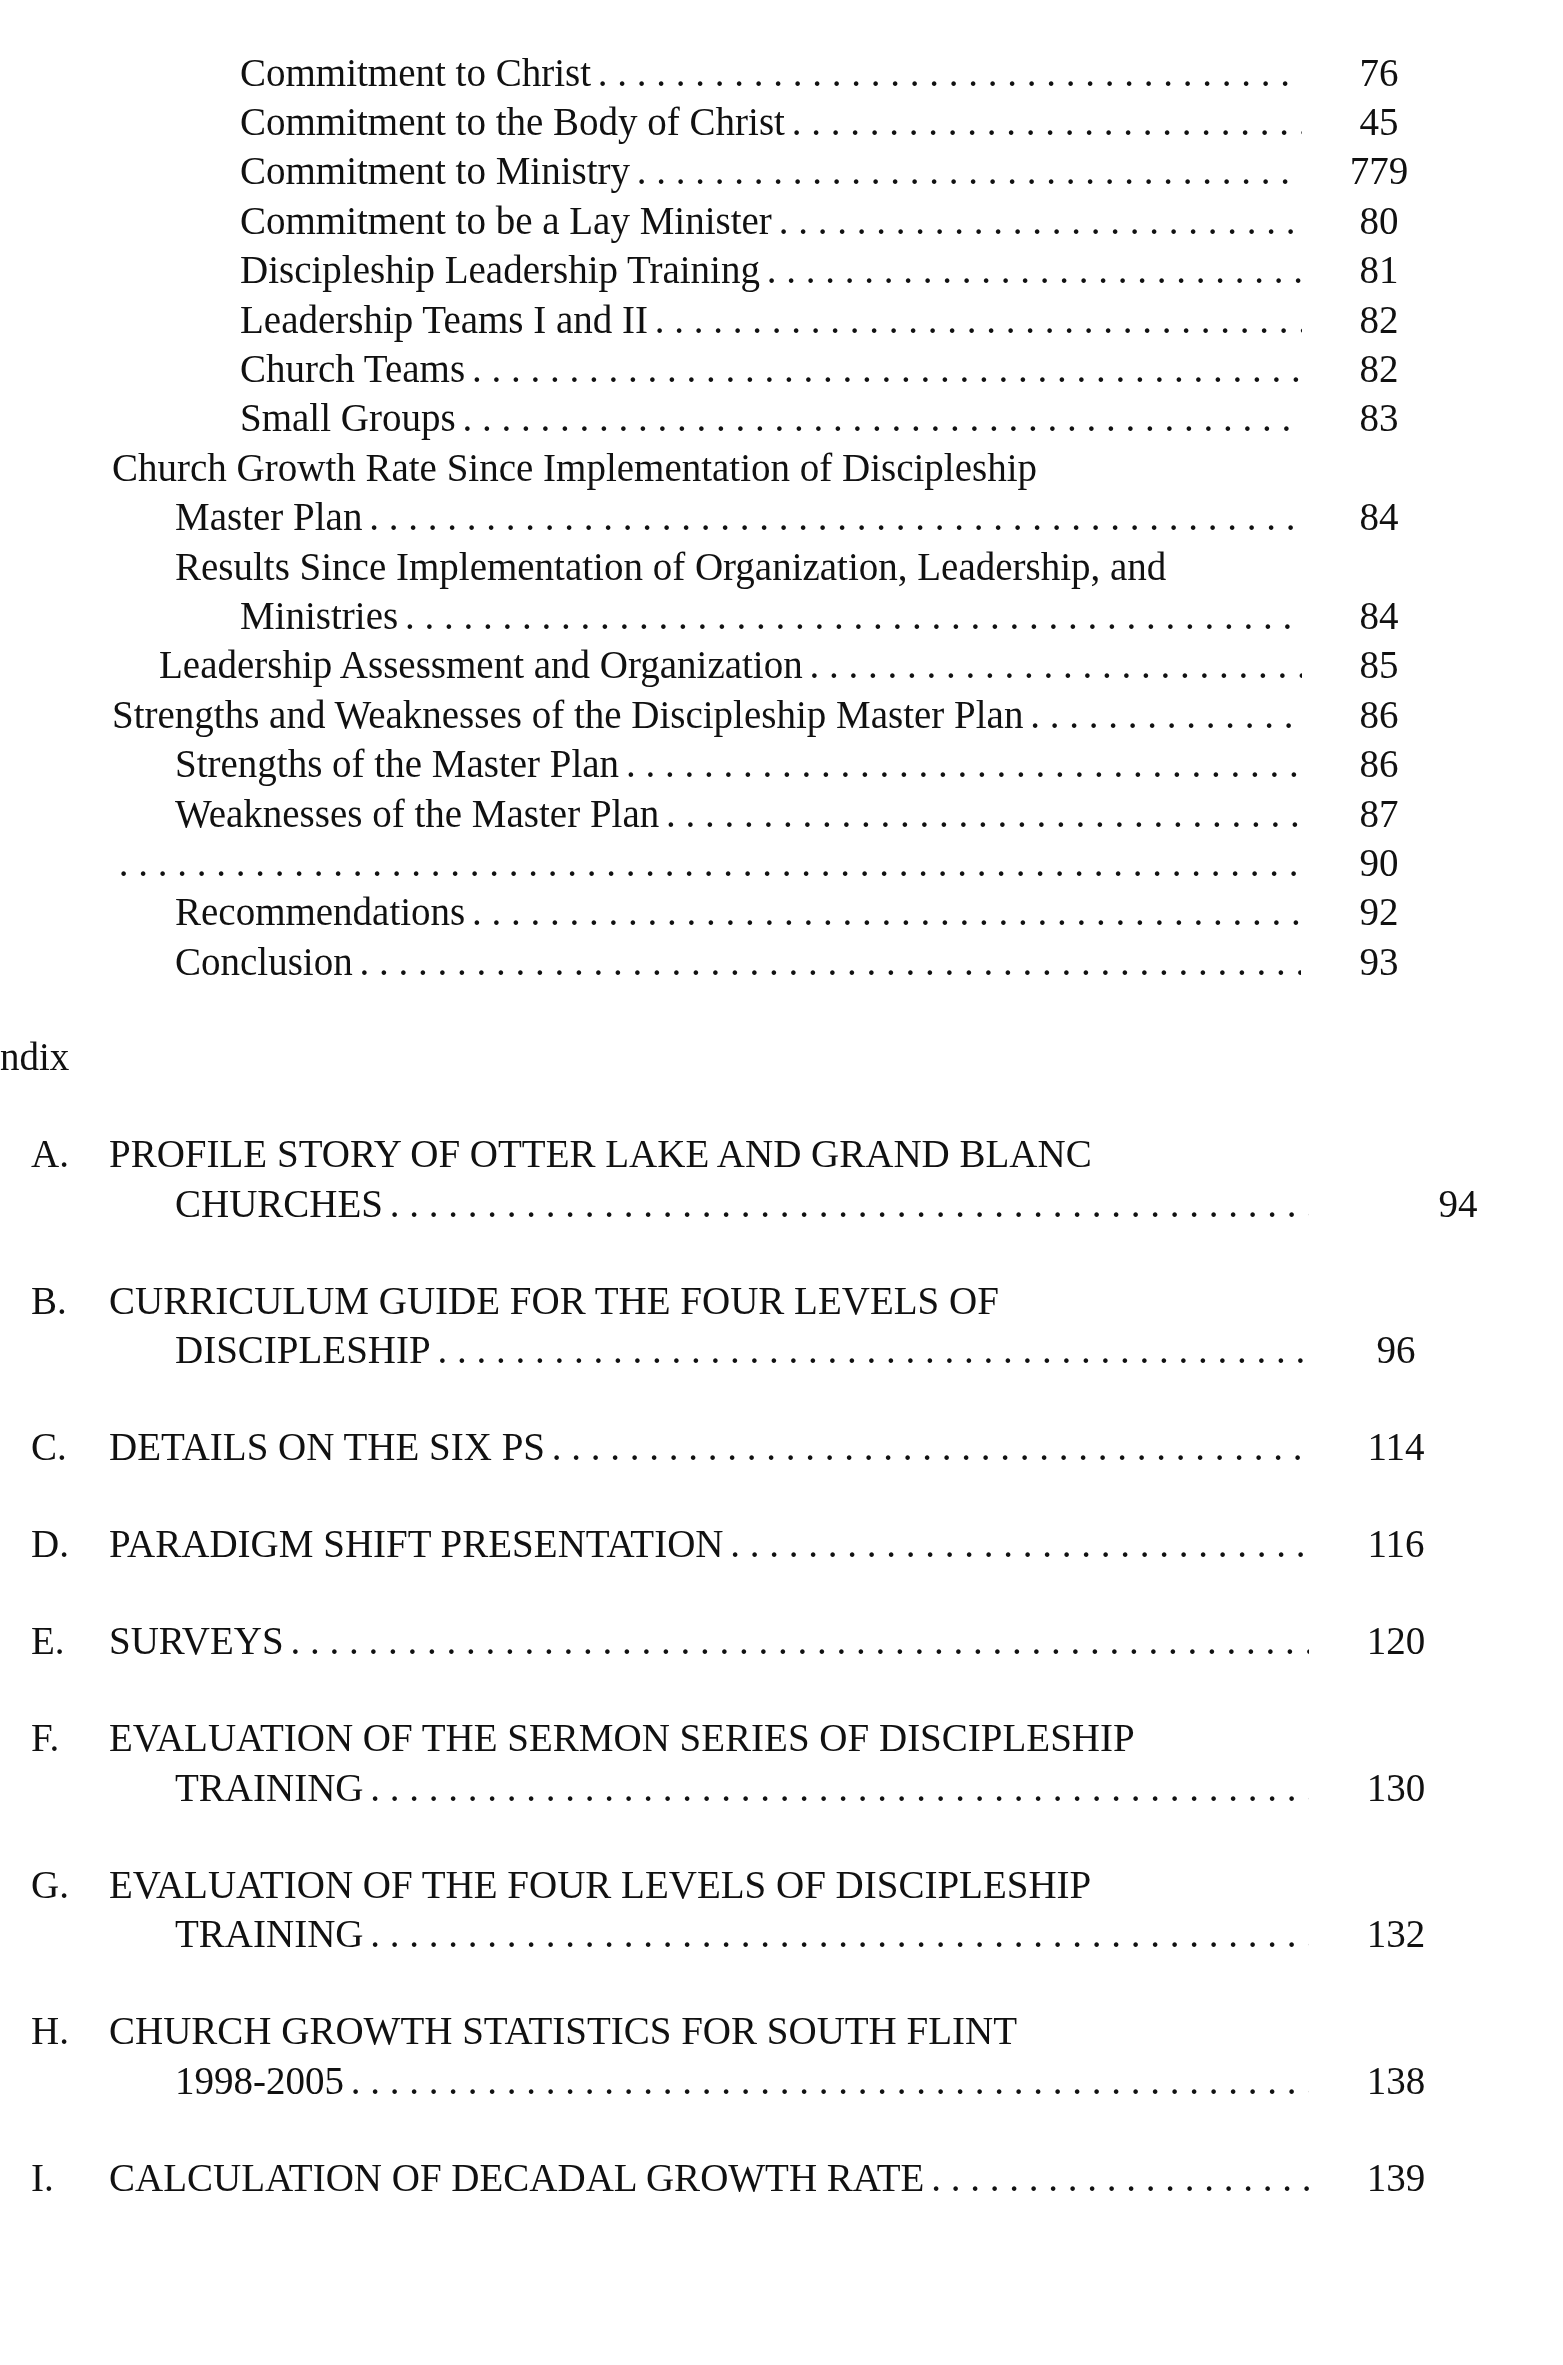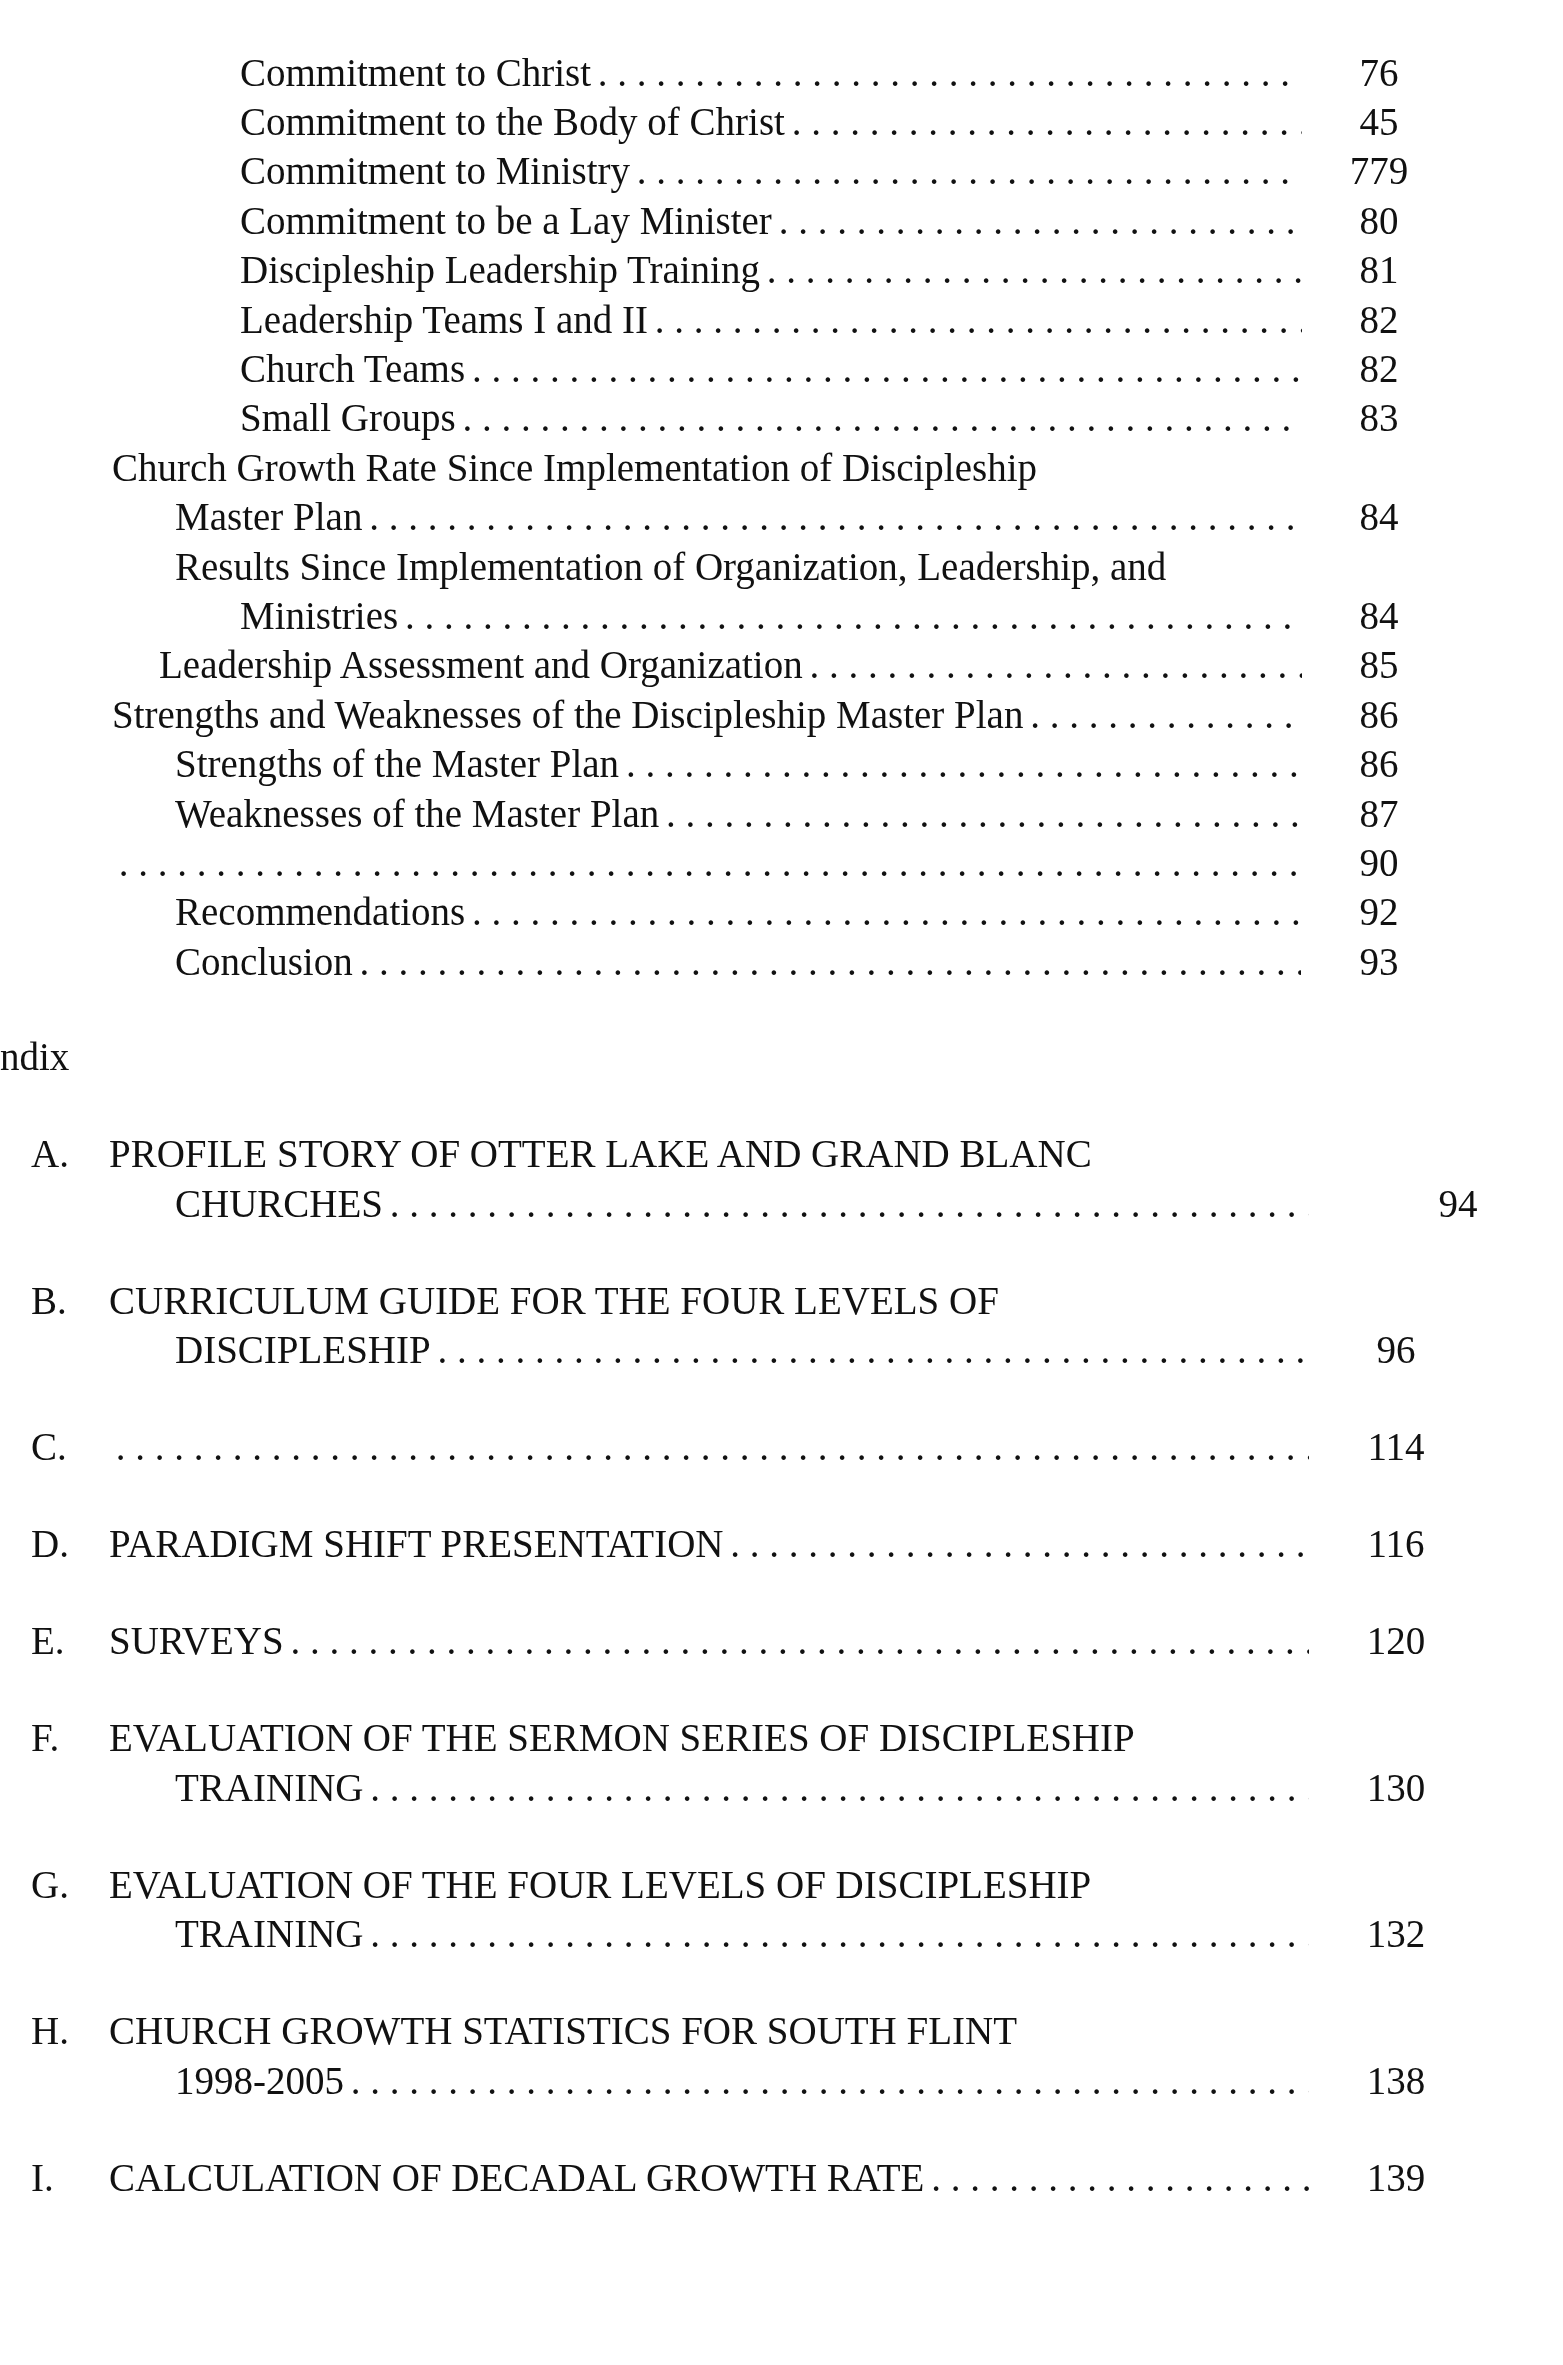--- a/index.html
+++ b/index.html
@@ -131,20 +131,21 @@
 <div class="plain" style="left:31px;top:1276px">B.</div>
 <div class="plain" style="left:109px;top:1276px">CURRICULUM GUIDE FOR THE FOUR LEVELS OF</div>
 <div class="row" style="left:175px;top:1325px;width:1141px">
     <span class="t">DISCIPLESHIP</span>
     <span class="dots"></span>
   </div>
 <div class="pg" style="left:1345px;top:1325px;width:102px">96</div>
 
 <div class="plain" style="left:31px;top:1422px">C.</div>
 <div class="row" style="left:109px;top:1422px;width:1207px">
+    <span class="t">DETAILS ON THE SIX PS</span>
     <span class="dots"></span>
   </div>
 <div class="pg" style="left:1345px;top:1422px;width:102px">114</div>
 
 <div class="plain" style="left:31px;top:1519px">D.</div>
 <div class="row" style="left:109px;top:1519px;width:1207px">
     <span class="t">PARADIGM SHIFT PRESENTATION</span>
     <span class="dots"></span>
   </div>
 <div class="pg" style="left:1345px;top:1519px;width:102px">116</div>

